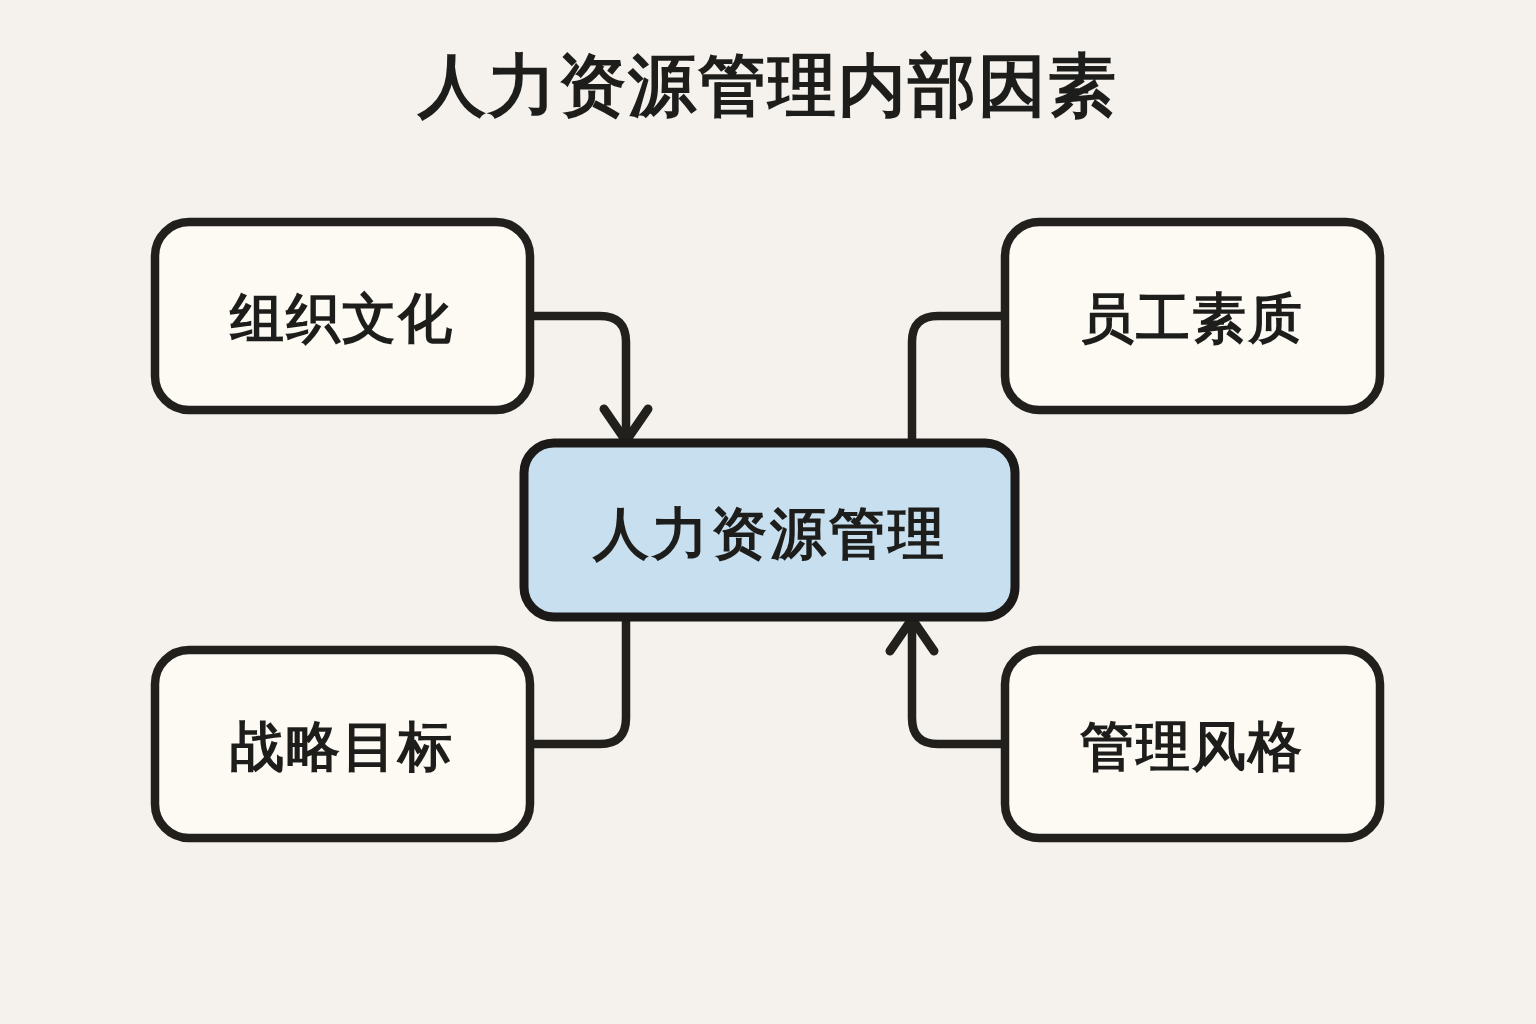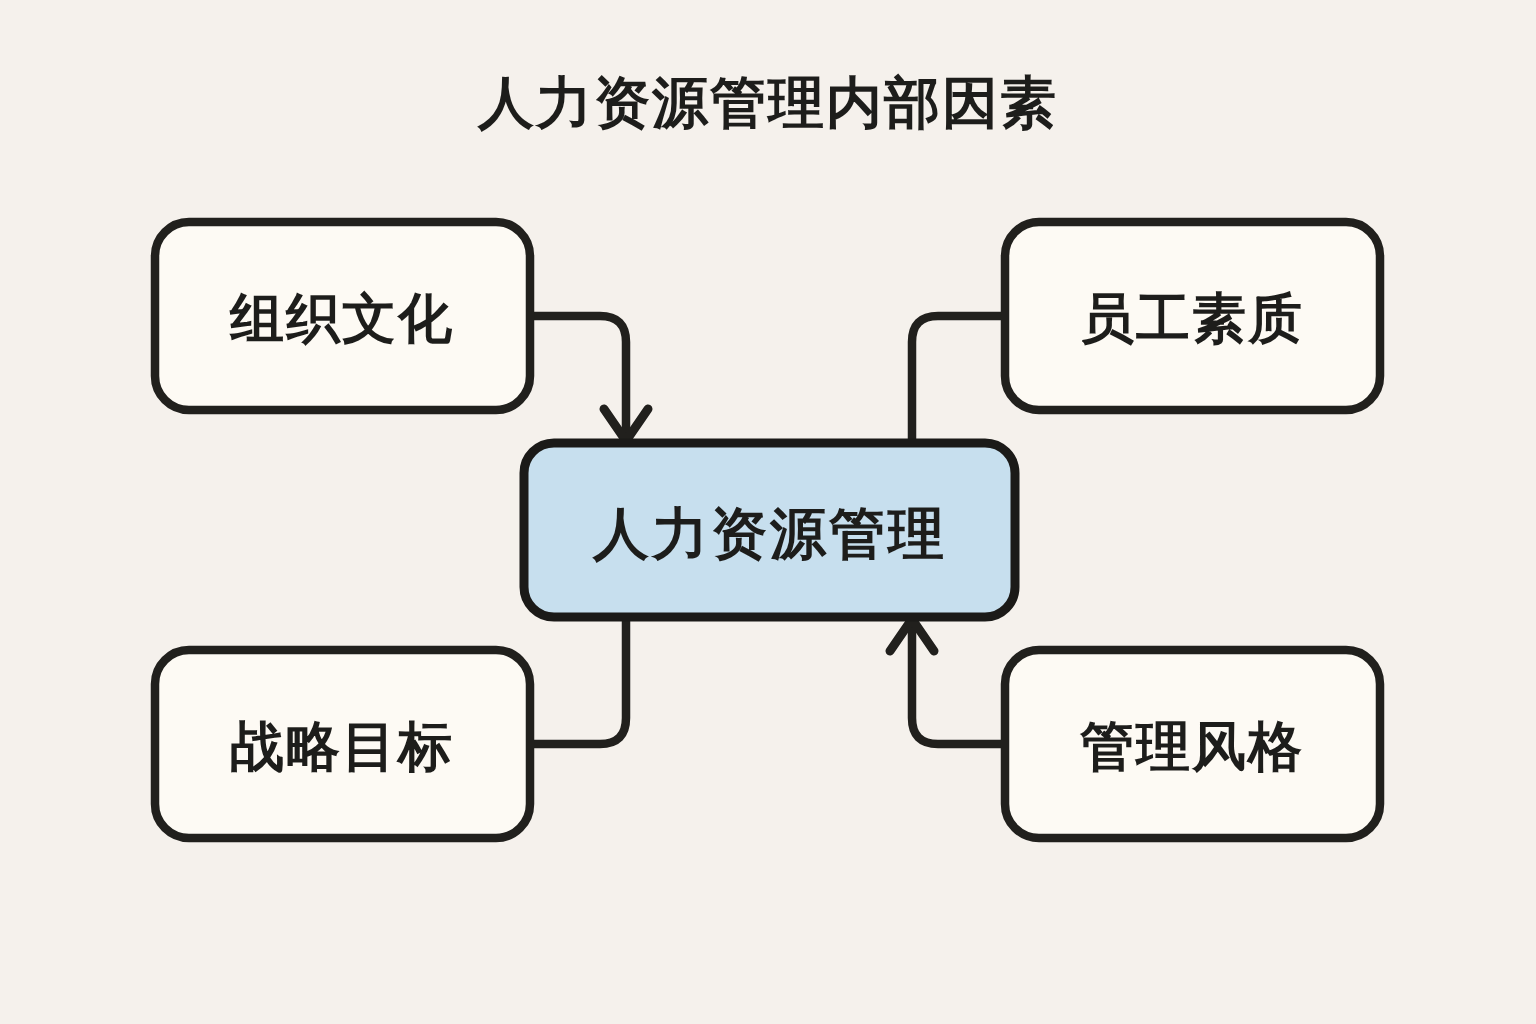--- a/index.html
+++ b/index.html
@@ -18,28 +18,27 @@
     width: 1536px;
     height: 1024px;
     background: #f5f1ec;
   }
   .diagram-title {
     position: absolute;
     top: 48px;
     left: 0;
     width: 1536px;
     text-align: center;
-    font-size: 56px;
+    font-size: 68px;
     font-weight: 700;
     color: #1d1d1b;
     letter-spacing: 2px;
     line-height: 1.1;
     white-space: nowrap;
     font-family: "Liberation Sans", "DejaVu Sans", sans-serif;
-    margin-top: 24px;
   }
   svg.canvas {
     position: absolute;
     left: 0;
     top: 0;
     width: 1536px;
     height: 1024px;
   }
   .node-box {
     fill: #fdfaf4;

